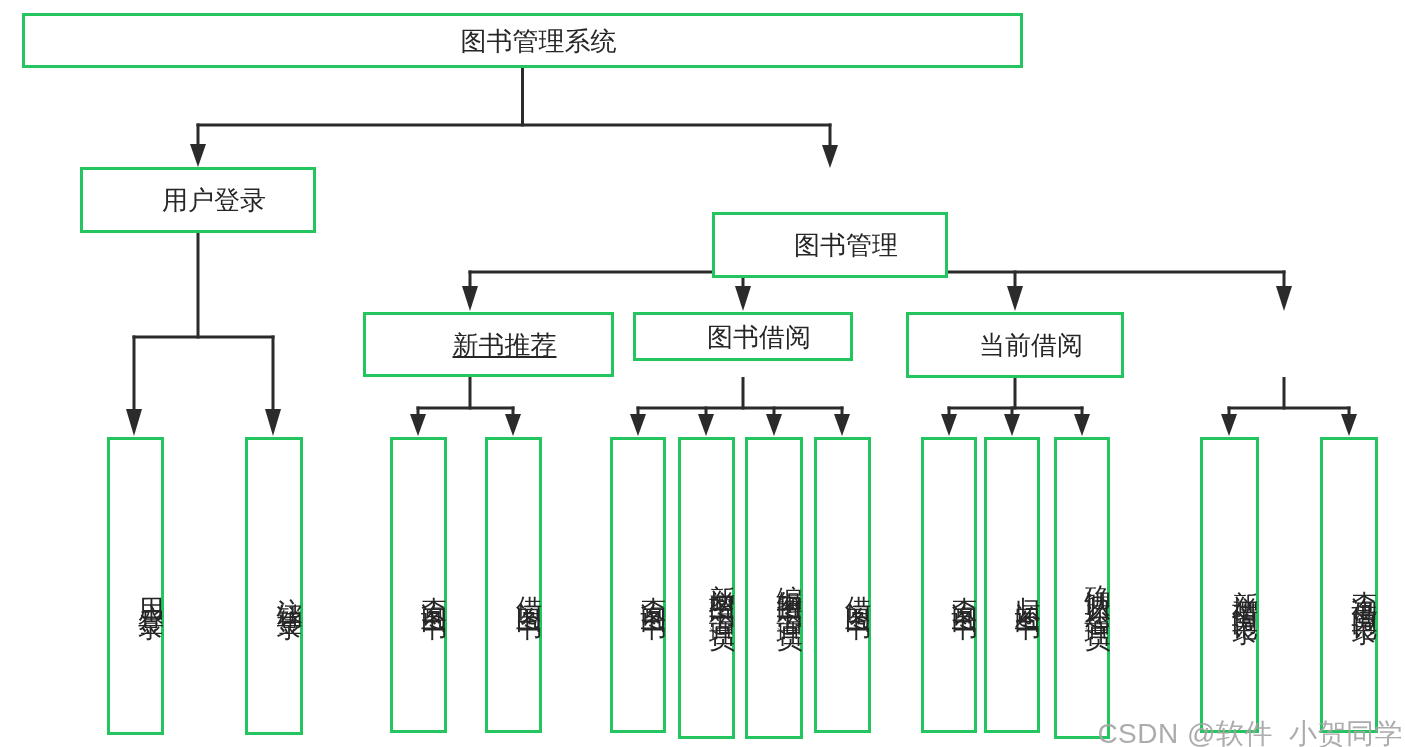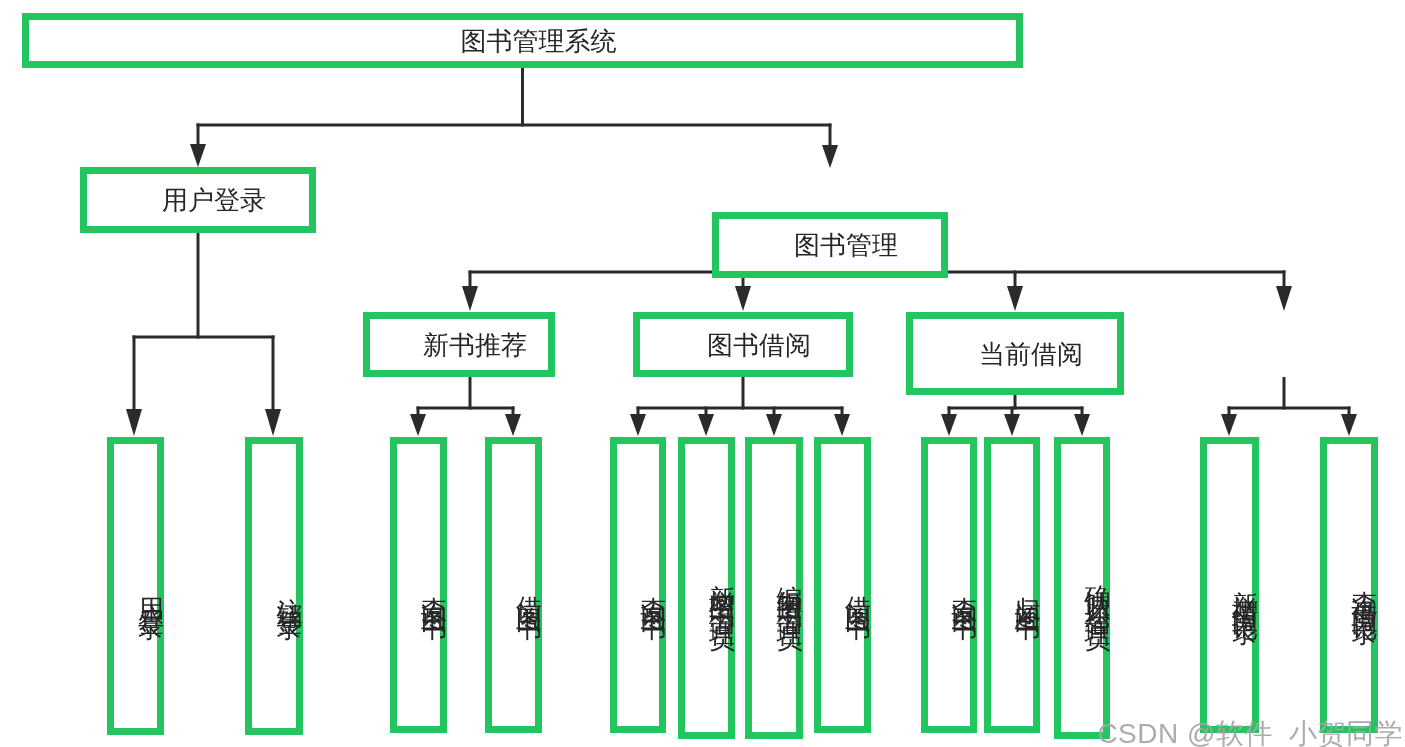--- a/index.html
+++ b/index.html
@@ -17,21 +17,21 @@
     left: 0; top: 0;
     width: 1405px; height: 747px;
     pointer-events: none;
   }
   .cline { stroke: #2b2b2b; stroke-width: 3; fill: none; }
   .ahead { fill: #2b2b2b; stroke: none; }
   .node {
     position: absolute;
     box-sizing: border-box;
     background: #ffffff;
-    border: 7px solid #22c55e;
+    border: 3px solid #22c55e;
     display: flex;
     align-items: center;
     justify-content: center;
     font-size: 26px;
     line-height: 1;
     white-space: nowrap;
     padding-left: 32px;
   }
   .vnode .vlabel {
     writing-mode: vertical-rl;
@@ -116,23 +116,23 @@
     <polygon class="ahead" points="1074,414 1090,414 1082,436"></polygon>
     <polygon class="ahead" points="1221,414 1237,414 1229,436"></polygon>
     <polygon class="ahead" points="1341,414 1357,414 1349,436"></polygon>
   </svg>
 
   <div class="node" style="left:22px; top:13px; width:1001px; height:55px;">图书管理系统</div>
 
   <div class="node" style="left:80px; top:167px; width:236px; height:66px;">用户登录</div>
   <div class="node" style="left:712px; top:167px; width:236px; height:66px;margin-top:45px;">图书管理</div>
 
-  <div class="node" style="left:363px; top:312px; width:192px; height:65px;">新书推荐</div>
-  <div class="node" style="left:633px; top:312px; width:220px; height:65px;">图书借阅</div>
-  <div class="node" style="left:906px; top:312px; width:218px; height:83px;">当前借阅</div>
+  <div class="node" style="left:363px; top:312px; width:251px; height:65px;text-decoration:underline;">新书推荐</div>
+  <div class="node" style="left:633px; top:312px; width:220px; height:49px;">图书借阅</div>
+  <div class="node" style="left:906px; top:312px; width:218px; height:66px;">当前借阅</div>
 
   <div class="node vnode" style="left:107px; top:437px; width:57px; height:298px;">
     <span class="vlabel">用户登录</span>
   </div>
   <div class="node vnode" style="left:245px; top:437px; width:58px; height:298px;">
     <span class="vlabel">注销登录</span>
   </div>
 
   <div class="node vnode" style="left:390px; top:437px; width:57px; height:296px;">
     <span class="vlabel">查询图书</span>

